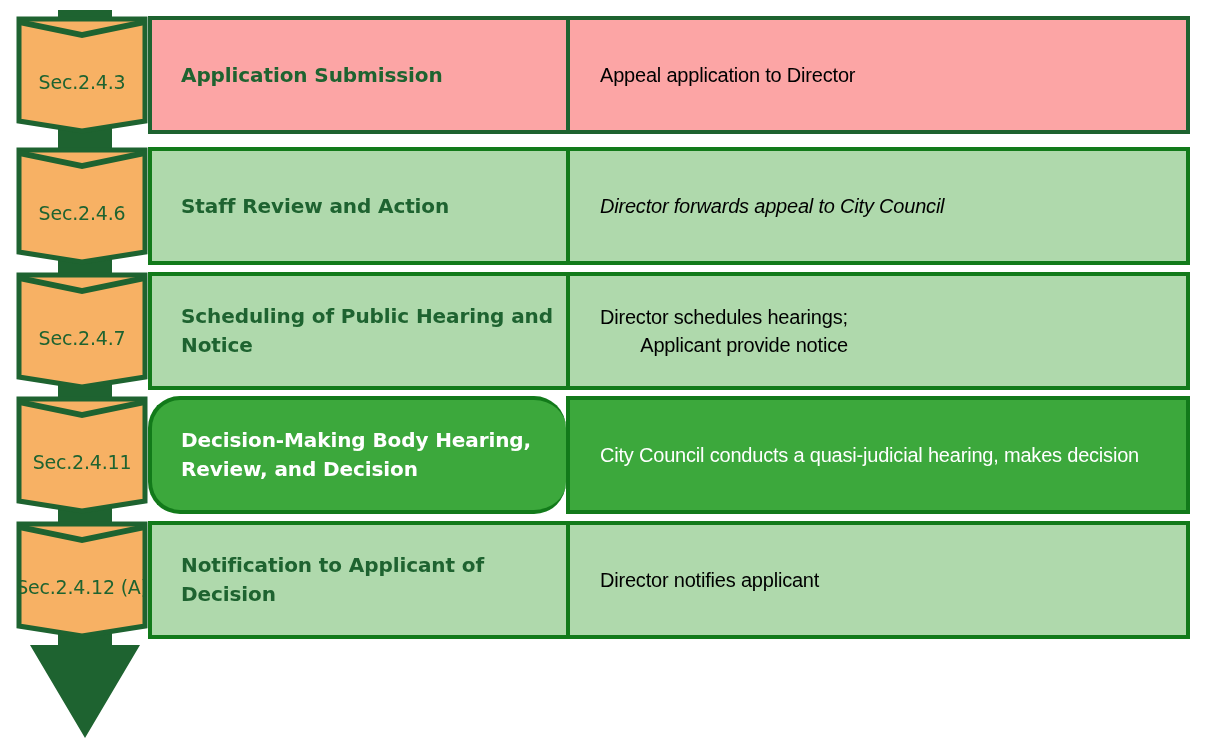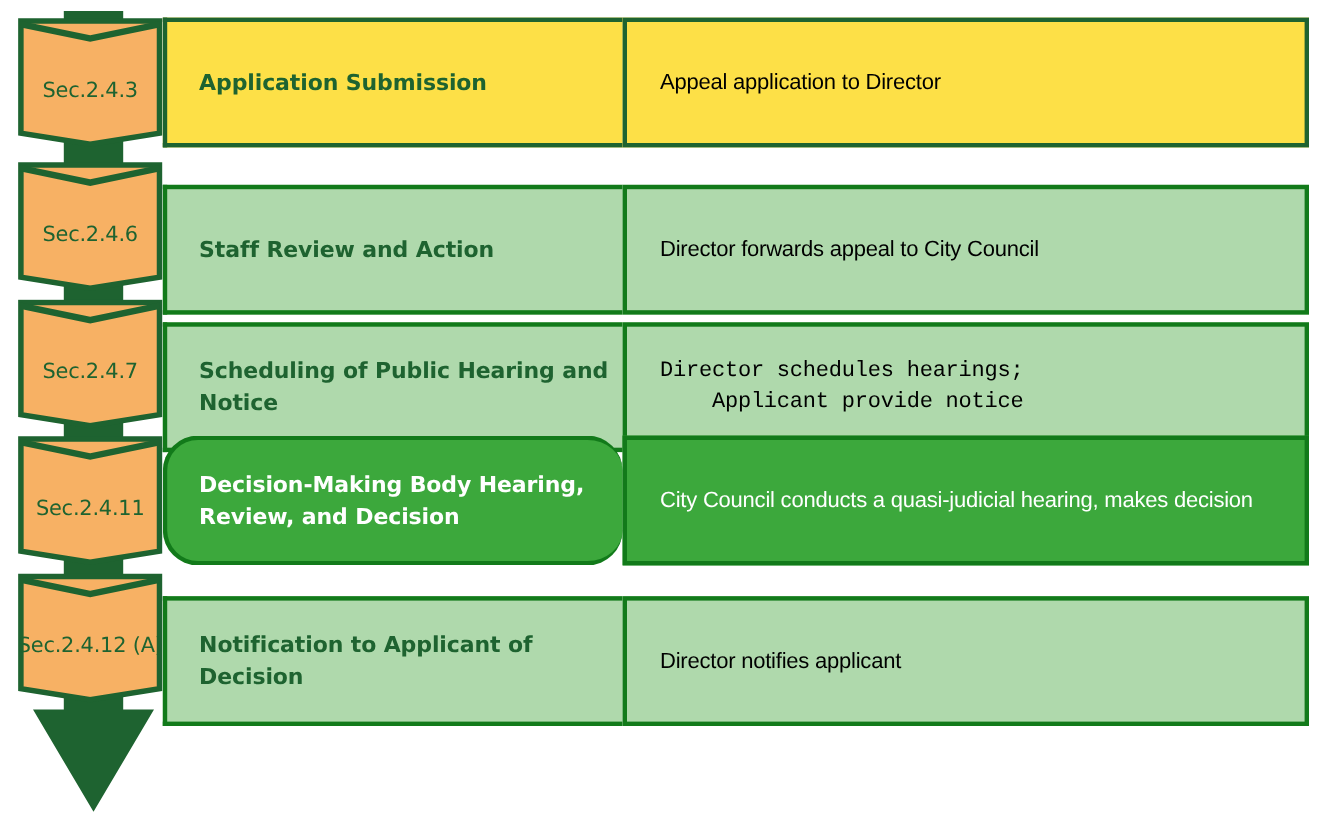--- a/index.html
+++ b/index.html
@@ -104,22 +104,22 @@
   .cell-desc {
     width: 624px;
     padding: 0 0 0 30px;
     font-size: 20px;
     line-height: 1.42;
     letter-spacing: -0.2px;
     font-family: "Liberation Sans", sans-serif;
   }
 
   
-  .v-white   { background: #fde047; }
-  .v-light   { background: #AFD9AC; margin-top: 21px; }
+  .v-white   { background: #fca5a5; }
+  .v-light   { background: #AFD9AC; }
   .v-bright  { background: #3CA83C; }
 
   .b-dark   { border: 4px solid #1E6330; }
   .b-green  { border: 4px solid #127A1A; }
 
   .t-dark   { color: #1E6330; }
   .t-black  { color: #000000; text-align: right; }
   .t-white  { color: #ffffff; }
 </style>
 </head>
@@ -151,41 +151,41 @@
             <span>2.4.3</span>
           </div>
         </div>
       </div>
       <div class="flow-row" style="top: 147px;">
         <div class="row-boxes">
           <div class="cell cell-title v-light b-green t-dark" style="border-right: none;">
             <span>Staff Review and Action</span>
           </div>
           <div class="cell cell-desc v-light b-green t-black">
-            <span style="white-space: pre-line;">Director forwards appeal to City Council</span>
+            <span style="white-space: pre-line; font-style: italic;">Director forwards appeal to City Council</span>
           </div>
         </div>
         <div class="sec-badge">
           <svg width="132" height="118" viewBox="0 0 132 118">
             <polygon points="3,3 129,3 129,105 66,115 3,105" fill="#F7B164" stroke="#1E6330" stroke-width="5" stroke-linejoin="miter"></polygon>
             <polygon points="3,3 66,16 129,3 129,9 66,22 3,9" fill="#1E6330"></polygon>
           </svg>
           <div class="sec-label">
             <span>Sec.</span>
             <span>2.4.6</span>
           </div>
         </div>
       </div>
       <div class="flow-row" style="top: 272px;">
         <div class="row-boxes">
           <div class="cell cell-title v-light b-green t-dark" style="border-right: none;">
             <span>Scheduling of Public Hearing and Notice</span>
           </div>
           <div class="cell cell-desc v-light b-green t-black">
-            <span style="white-space: pre-line; font-family: Liberation Mono, monospace;">Director schedules hearings;
+            <span style="white-space: pre-line;">Director schedules hearings;
 Applicant provide notice</span>
           </div>
         </div>
         <div class="sec-badge">
           <svg width="132" height="118" viewBox="0 0 132 118">
             <polygon points="3,3 129,3 129,105 66,115 3,105" fill="#F7B164" stroke="#1E6330" stroke-width="5" stroke-linejoin="miter"></polygon>
             <polygon points="3,3 66,16 129,3 129,9 66,22 3,9" fill="#1E6330"></polygon>
           </svg>
           <div class="sec-label">
             <span>Sec.</span>

